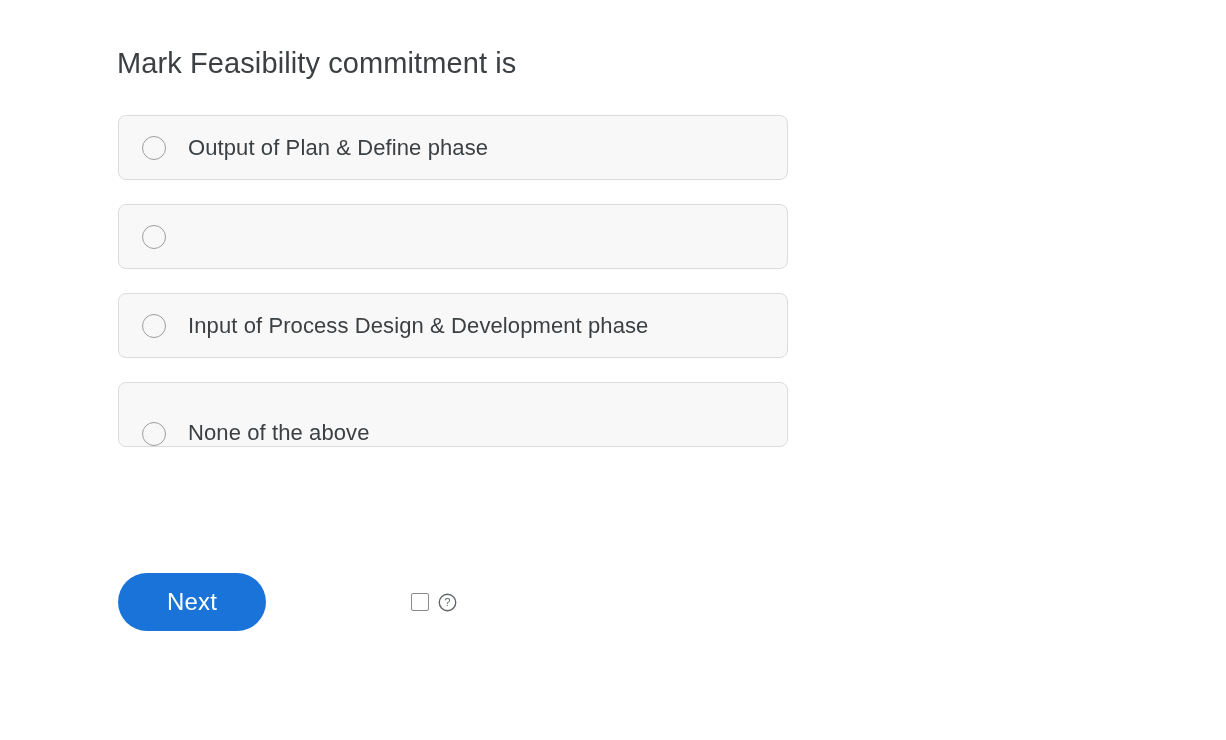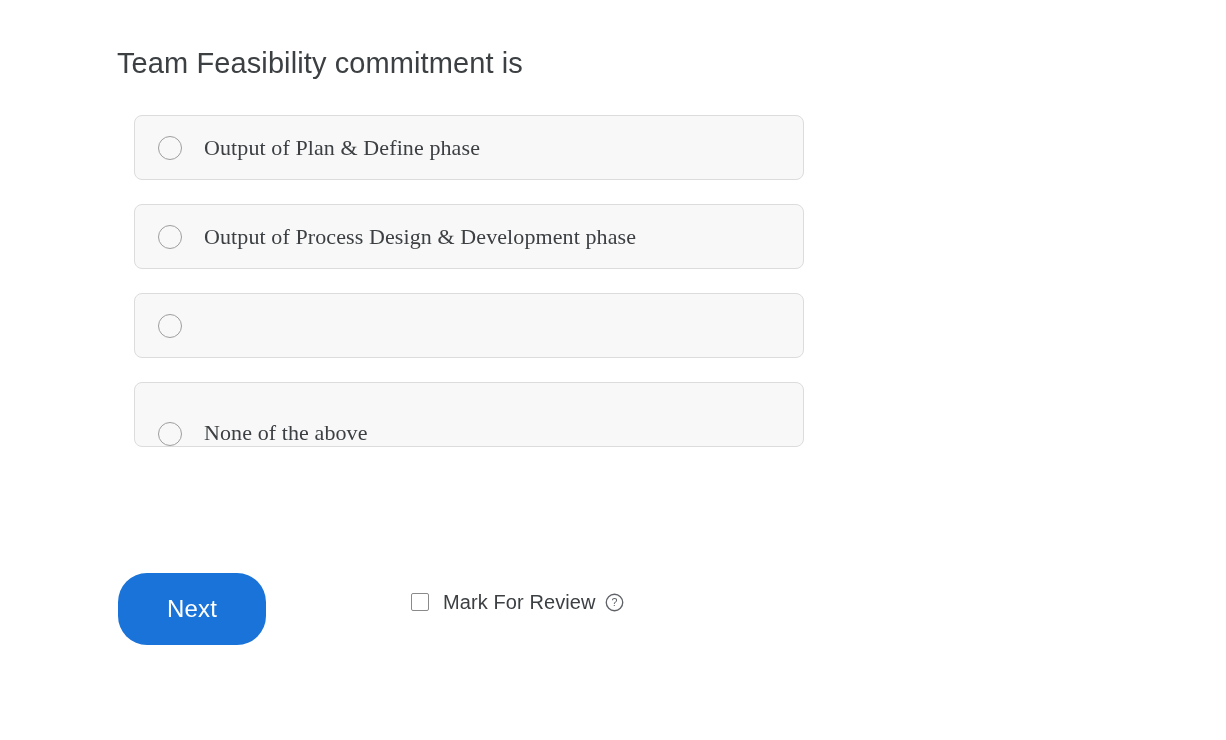--- a/index.html
+++ b/index.html
@@ -30,24 +30,23 @@
     line-height: 38px;
     font-weight: 400;
     color: #3c4043;
     letter-spacing: 0.1px;
     white-space: nowrap;
   }
 
   
   .options-list {
     position: absolute;
-    left: 134px;
+    left: 118px;
     top: 115px;
     width: 670px;
-    font-family: Liberation Serif, serif;
   }
 
   .option-row {
     position: relative;
     box-sizing: border-box;
     width: 670px;
     height: 65px;
     margin-bottom: 24px;
     background: #f8f8f8;
     border: 1px solid #dcdcdc;
@@ -88,21 +87,21 @@
     top: 573px;
     width: 700px;
     height: 58px;
   }
 
   .next-button {
     position: absolute;
     left: 0;
     top: 0;
     width: 148px;
-    height: 72px;
+    height: 58px;
     border: none;
     border-radius: 29px;
     background: #1a73d8;
     color: #ffffff;
     font-family: "Liberation Sans", sans-serif;
     font-size: 24px;
     line-height: 58px;
     letter-spacing: 0.2px;
     text-align: center;
     padding: 0;
@@ -143,53 +142,52 @@
     height: 19px;
     display: block;
     cursor: pointer;
   }
 </style>
 </head>
 <body>
 
 <div id="quiz-root">
 
-  <div class="question-title">Team Feasibility commitment is</div>
+  <div class="question-title">Mark Feasibility commitment is</div>
 
   <div class="options-list">
 
     <div class="option-row">
       <span class="radio-mark"></span>
       <span class="option-label">Output of Plan &amp; Define phase</span>
     </div>
 
     <div class="option-row">
       <span class="radio-mark"></span>
-      <span class="option-label">Output of Process Design &amp; Development phase</span>
     </div>
 
     <div class="option-row">
       <span class="radio-mark"></span>
+      <span class="option-label">Input of Process Design &amp; Development phase</span>
     </div>
 
 
     <div class="option-row">
       <span class="radio-mark"></span>
       <span class="option-label">None of the above</span>
     </div>
 
   </div>
 
   <div class="footer-bar">
 
     <button class="next-button">Next</button>
 
     <div class="review-group">
       <span class="review-checkbox"></span>
-      <span class="review-label">Mark For Review</span>
       <svg class="help-icon" viewBox="0 0 24 24">
         <circle cx="12" cy="12" r="10.4" fill="none" stroke="#5f6368" stroke-width="1.7"></circle>
         <text x="12" y="16.6" text-anchor="middle" font-family="Liberation Sans, sans-serif" font-size="13.5" font-weight="400" fill="#5f6368">?</text>
       </svg>
     </div>
 
   </div>
 
 </div>
 

